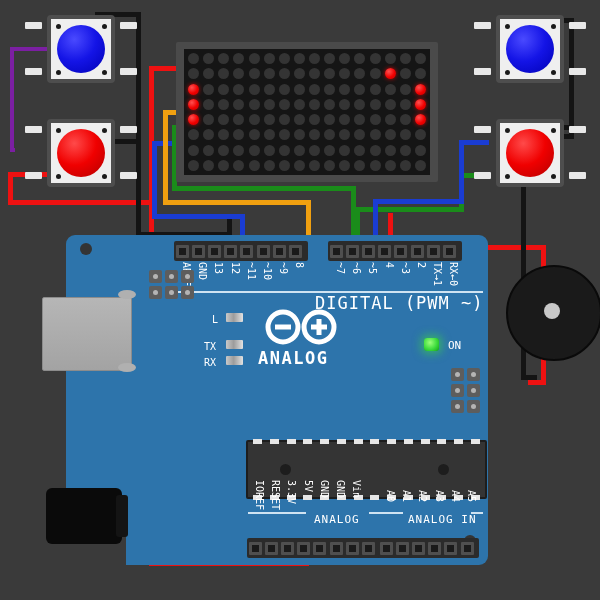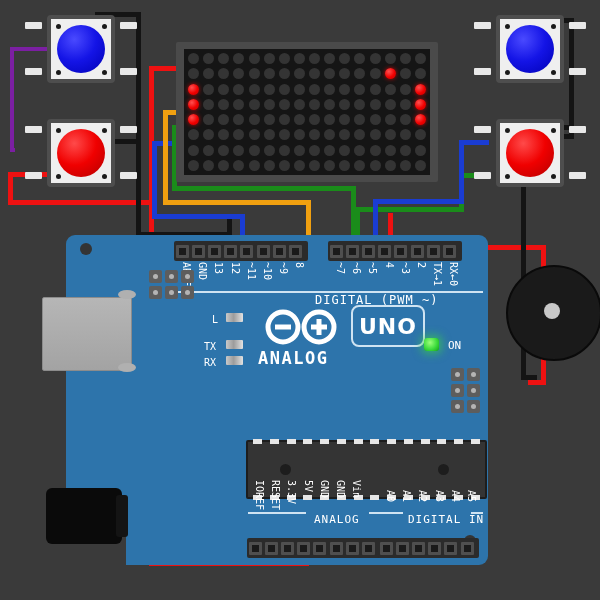--- a/index.html
+++ b/index.html
@@ -541,21 +541,21 @@
         <div class="pin-lbl" style="left: 269px; top: 27px;">~7</div>
         <div class="pin-lbl" style="left: 285.2px; top: 27px;">~6</div>
         <div class="pin-lbl" style="left: 301.4px; top: 27px;">~5</div>
         <div class="pin-lbl" style="left: 317.6px; top: 27px;">4</div>
         <div class="pin-lbl" style="left: 333.8px; top: 27px;">~3</div>
         <div class="pin-lbl" style="left: 350px; top: 27px;">2</div>
         <div class="pin-lbl" style="left: 366.2px; top: 27px;">TX→1</div>
         <div class="pin-lbl" style="left: 382.4px; top: 27px;">RX←0</div>
       </div>
 
-    <div class="sec-lbl" id="lbl-digital" style="left:249px; top:58px; font-size:12px;">DIGITAL  (PWM ~)</div>
+    <div class="sec-lbl" id="lbl-digital" style="left:249px; top:58px; font-size:17px;">DIGITAL  (PWM ~)</div>
     <div class="sec-rule" style="left:109px; top:56px; width:308px;"></div>
 
     <div id="icsp-left" style="left:83px; top:35px; grid-template-columns:repeat(3,1fr); grid-template-rows:repeat(2,1fr);">
         <div class="icsp-pin"></div>
         <div class="icsp-pin"></div>
         <div class="icsp-pin"></div>
         <div class="icsp-pin"></div>
         <div class="icsp-pin"></div>
         <div class="icsp-pin"></div>
       </div>
@@ -572,21 +572,20 @@
     <div id="top-rule"></div>
     <svg id="logo-infinity" viewBox="0 0 74 36">
       <g fill="none" stroke="#ffffff" stroke-width="5">
         <circle cx="19" cy="18" r="15"></circle>
         <circle cx="55" cy="18" r="15"></circle>
       </g>
       <rect x="11" y="15.5" width="16" height="5" fill="#fff"></rect>
       <rect x="47" y="15.5" width="16" height="5" fill="#fff"></rect>
       <rect x="52.5" y="10" width="5" height="16" fill="#fff"></rect>
     </svg>
-    <div id="uno-badge">UNO</div>
     <div id="arduino-word">ANALOG</div>
 
     <div class="smd-lbl" style="left:146px; top:79px;">L</div>
     <div class="smd-led" style="left:160px; top:78px;"></div>
     <div class="smd-lbl" style="left:138px; top:106px;">TX</div>
     <div class="smd-led" style="left:160px; top:105px;"></div>
     <div class="smd-lbl" style="left:138px; top:122px;">RX</div>
     <div class="smd-led" style="left:160px; top:121px;"></div>
 
     <div id="on-led"></div>
@@ -663,21 +662,21 @@
         <div class="pin-lbl" style="left: 351.4px; top: 255px;">A2</div>
         <div class="pin-lbl" style="left: 367.6px; top: 255px;">A3</div>
         <div class="pin-lbl" style="left: 383.8px; top: 255px;">A4</div>
         <div class="pin-lbl" style="left: 400px; top: 255px;">A5</div>
       </div>
 
     <div class="sec-lbl" style="left:248px; top:278px;">ANALOG</div>
     <div class="sec-rule" style="left:182px; top:277px; width:58px;"></div>
     <div class="sec-rule" style="left:303px; top:277px; width:14px;"></div>
 
-    <div class="sec-lbl" style="left:342px; top:278px;">DIGITAL IN</div>
+    <div class="sec-lbl" style="left:342px; top:278px;">ANALOG IN</div>
     <div class="sec-rule" style="left:313px; top:277px; width:24px;"></div>
     <div class="sec-rule" style="left:405px; top:277px; width:12px;"></div>
   </div>
 
   <div id="buzzer">
       <div class="bz-ring" style="width: 24px; height: 24px; margin-left: -12px; margin-top: -12px; background: transparent;"></div>
       <div class="bz-ring" style="width: 41px; height: 41px; margin-left: -20.5px; margin-top: -20.5px; background: transparent;"></div>
       <div class="bz-ring" style="width: 58px; height: 58px; margin-left: -29px; margin-top: -29px; background: transparent;"></div>
       <div class="bz-ring" style="width: 75px; height: 75px; margin-left: -37.5px; margin-top: -37.5px; background: transparent;"></div>
       <div class="bz-ring" style="width: 92px; height: 92px; margin-left: -46px; margin-top: -46px; background: rgb(26, 26, 26);"></div>

